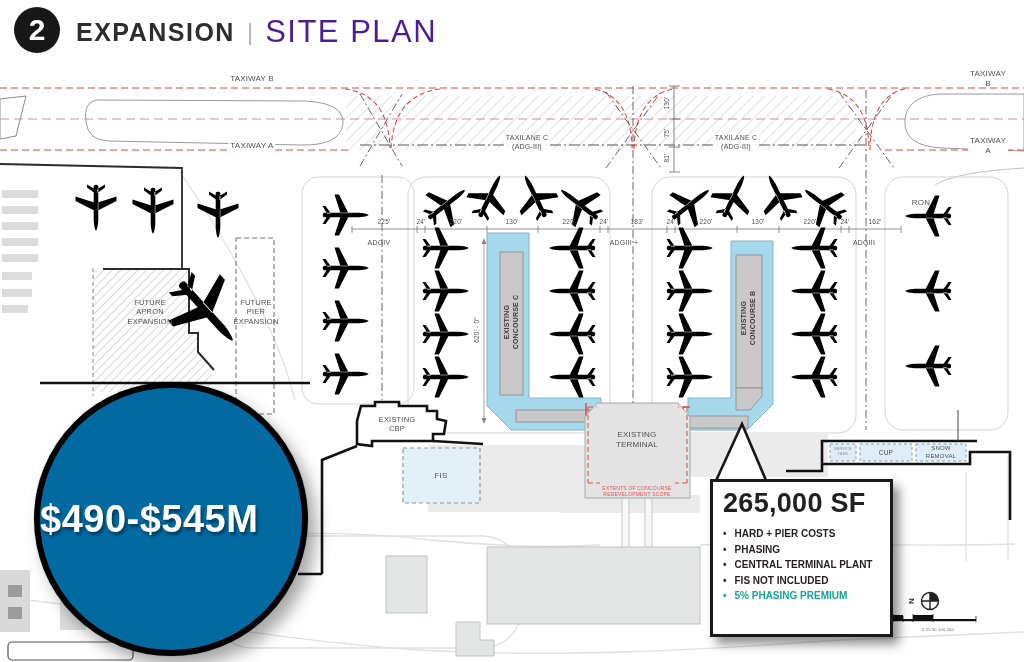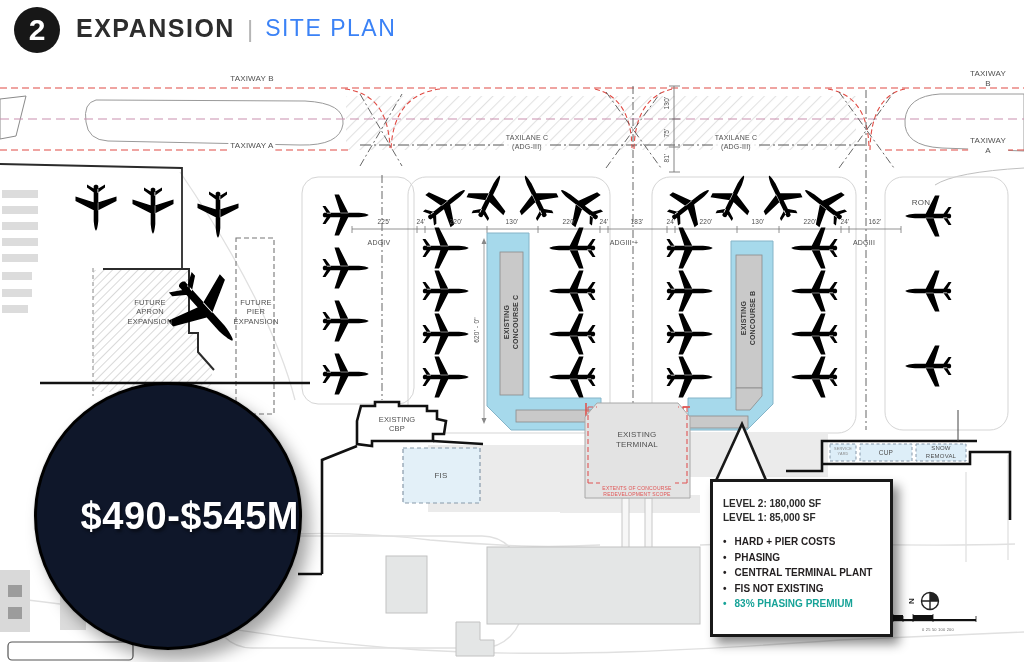--- a/index.html
+++ b/index.html
@@ -10,26 +10,26 @@
   .plan-label{position:absolute;white-space:pre-line;text-align:center;color:#4f4f4f;
               line-height:1.25;letter-spacing:.2px;}
   
   #header{position:absolute;left:0;top:0;width:1024px;height:58px;z-index:30;background:#fff;}
   #badge{position:absolute;left:14px;top:7px;width:46px;height:46px;border-radius:50%;
          background:#171717;color:#fff;display:flex;align-items:center;justify-content:center;
          font-size:30px;font-weight:bold;}
   #title-row{position:absolute;left:76px;top:14px;display:flex;align-items:center;gap:12px;}
   #main-title{font-size:25px;font-weight:bold;color:#2d2d2d;letter-spacing:1.5px;}
   #title-divider{font-size:24px;color:#b5b5b5;font-weight:200;}
-  #sub-title{font-size:23px;color:#3b82f6;letter-spacing:1.5px;}
+  #sub-title{font-size:31px;color:#4c1d95;letter-spacing:1.5px;}
   
   #cost-bubble{position:absolute;left:34px;top:382px;width:262px;height:262px;border-radius:50%;
-               background:#0f172a;border:3px solid #000000;z-index:20;
+               background:#0369a1;border:6px solid #000000;z-index:20;
                box-shadow:8px 10px 16px rgba(0,0,0,.35), 0 0 0 1px rgba(0,0,0,.05);
-               display:flex;align-items:center;justify-content:flex-end;}
+               display:flex;align-items:center;justify-content:flex-start;}
   #cost-label{color:#fff;font-size:38px;font-weight:bold;letter-spacing:.5px;
               text-shadow:2px 3px 3px rgba(0,0,0,.4);}
   
   #callout-box{position:absolute;left:710px;top:479px;width:183px;height:158px;z-index:15;
                background:#fff;border:3px solid #191919;box-sizing:border-box;
                box-shadow:6px 7px 10px rgba(0,0,0,.45);padding:8px 10px;}
   #callout-title{font-size:27px;font-weight:bold;color:#231f20;letter-spacing:.3px;line-height:1;}
   #callout-levels{margin-top:7px;font-size:10px;font-weight:bold;color:#2a2a2a;line-height:1.4;white-space:pre-line;}
   #callout-bullets{list-style:none;margin:9px 0 0 0;padding:0;}
   #callout-bullets li{font-size:10px;font-weight:bold;line-height:1.55;display:flex;gap:8px;align-items:baseline;}
@@ -333,37 +333,36 @@
     <span id="title-divider">|</span>
     <span id="sub-title">SITE PLAN</span>
   </div>
 </div>
 
 <div id="cost-bubble">
   <span id="cost-label">$490-$545M</span>
 </div>
 
 <div id="callout-box">
-  <div id="callout-levels">LEVEL 2: 180,000 SF
-LEVEL 1: 85,000 SF</div>
+  <div id="callout-title">265,000 SF</div>
   <ul id="callout-bullets">
       <li style="color: rgb(35, 31, 32);">
         <span class="dot">•</span>
         <span>HARD + PIER COSTS</span>
       </li>
       <li style="color: rgb(35, 31, 32);">
         <span class="dot">•</span>
         <span>PHASING</span>
       </li>
       <li style="color: rgb(35, 31, 32);">
         <span class="dot">•</span>
         <span>CENTRAL TERMINAL PLANT</span>
       </li>
       <li style="color: rgb(35, 31, 32);">
         <span class="dot">•</span>
-        <span>FIS NOT EXISTING</span>
+        <span>FIS NOT INCLUDED</span>
       </li>
       <li style="color: rgb(23, 163, 152);">
         <span class="dot">•</span>
-        <span>83% PHASING PREMIUM</span>
+        <span>5% PHASING PREMIUM</span>
       </li>
     </ul>
 </div>
 
 </body></html>

